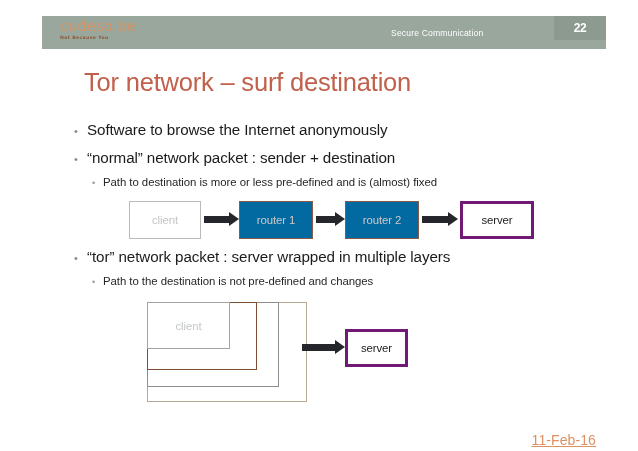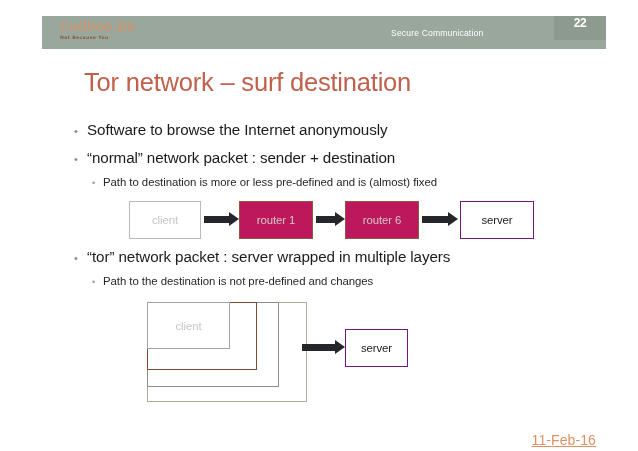--- a/index.html
+++ b/index.html
@@ -76,20 +76,21 @@
     text-align: right;
   }
   #page-number-box {
     position: absolute;
     right: 0;
     top: 0;
     width: 52px;
     height: 24px;
     background: #8d9a90;
     display: flex;
+    align-items: center;
     justify-content: center;
   }
   #page-number {
     color: #ffffff;
     font-size: 12px;
     font-weight: 700;
     letter-spacing: -0.3px;
   }
 
   
@@ -157,24 +158,24 @@
     font-size: 11.4px;
     letter-spacing: -0.1px;
   }
   .node-box.grey {
     border: 1px solid #b9bdb9;
     color: #c3c7c5;
   }
   .node-box.brown-faint {
     border: 1px solid #8a5b44;
     color: #cfc9c5;
-    background: #be185d;
+    background: #0369a1;
   }
   .node-box.brown-dark {
-    border: 1px solid #701a75;
+    border: 3px solid #701a75;
     color: #1b1b1b;
   }
 
   #box-client-1  { left: 129px; top: 201px; width: 72px; height: 38px; }
   #box-router-1  { left: 239px; top: 201px; width: 74px; height: 38px; }
   #box-router-2  { left: 345px; top: 201px; width: 74px; height: 38px; }
   #box-server-1  { left: 460px; top: 201px; width: 74px; height: 38px; }
 
   
   .arrow {
@@ -279,21 +280,21 @@
   </div>
 
   <div class="node-box grey" id="box-client-1">client</div>
 
   <div class="arrow" id="arrow-1"></div>
 
   <div class="node-box brown-faint" id="box-router-1">router 1</div>
 
   <div class="arrow" id="arrow-2"></div>
 
-  <div class="node-box brown-faint" id="box-router-2">router 6</div>
+  <div class="node-box brown-faint" id="box-router-2">router 2</div>
 
   <div class="arrow" id="arrow-3"></div>
 
   <div class="node-box brown-dark" id="box-server-1">server</div>
 
   <div class="layer-box" id="layer-4"></div>
   <div class="layer-box" id="layer-3"></div>
   <div class="layer-box" id="layer-2"></div>
   <div class="layer-box" id="layer-1"></div>
   <div id="layer-1-label">client</div>

